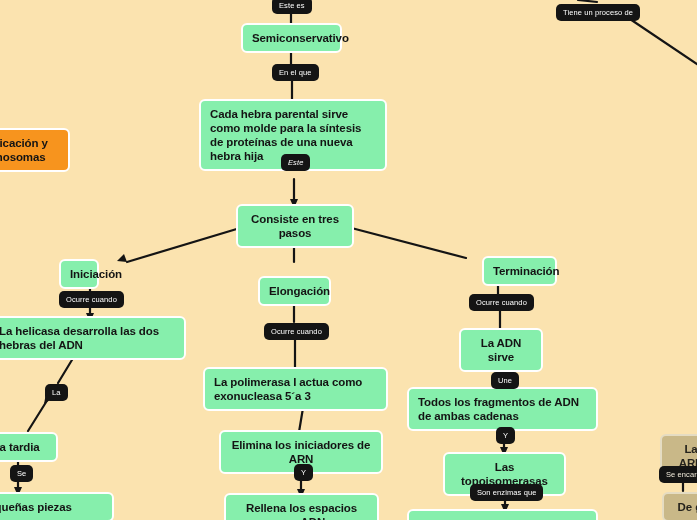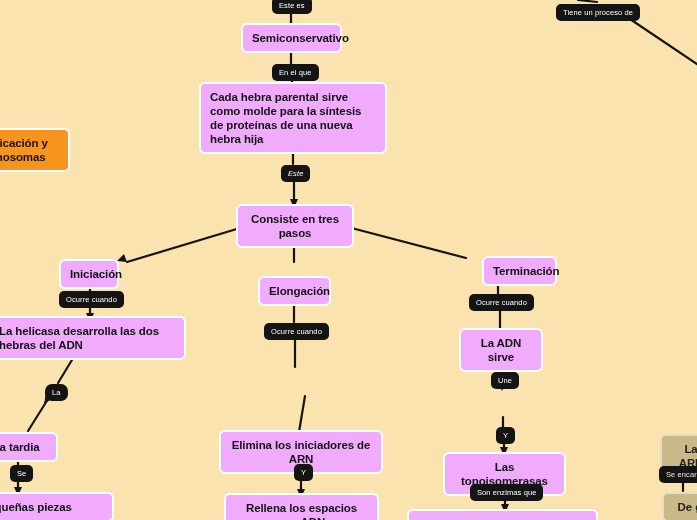--- a/index.html
+++ b/index.html
@@ -25,21 +25,21 @@
     position: absolute;
     left: 0;
     top: 0;
     width: 697px;
     height: 520px;
     pointer-events: none;
   }
   .node {
     position: absolute;
     box-sizing: border-box;
-    background: #f0abfc;
+    background: #86efac;
     border: 2px solid #ffffff;
     border-radius: 6px;
     color: #141414;
     font-weight: bold;
     font-size: 11.5px;
     line-height: 14px;
     padding: 6px 9px;
     letter-spacing: -0.1px;
     z-index: 3;
     box-shadow: 0 0 0 0 rgba(0,0,0,0);
@@ -157,69 +157,71 @@
       <polygon points="127,262 117,261 124,254"></polygon>
     </g>
   </svg>
 
   <div class="label" style="left:272px; top:-3px;">Este es</div>
 
   <div class="label" style="left:556px; top:4px;">Tiene un proceso de</div>
 
   <div class="label" style="left:272px; top:64px;">En el que</div>
 
-  <div class="label" style="left:281px; top:165px;font-style:italic;">Este</div>
+  <div class="label" style="left:281px; top:154px;font-style:italic;">Este</div>
 
   <div class="label" style="left:59px; top:291px;">Ocurre cuando</div>
 
   <div class="label" style="left:264px; top:323px;">Ocurre cuando</div>
 
   <div class="label" style="left:469px; top:294px;">Ocurre cuando</div>
 
-  <div class="label" style="left:45px; top:384px;border-radius:7px;">La</div>
+  <div class="label" style="left:45px; top:384px;">La</div>
 
   <div class="label" style="left:10px; top:465px;">Se</div>
 
   <div class="label" style="left:294px; top:464px;">Y</div>
 
   <div class="label" style="left:491px; top:360px;margin-top:12px;">Une</div>
 
   <div class="label" style="left:496px; top:427px;">Y</div>
 
   <div class="label" style="left:470px; top:484px;text-align:center;">Son enzimas que</div>
 
   <div class="label faded" style="left:659px; top:466px;">Se encarga</div>
 
   <div class="node center" style="left:241px; top:23px; width:101px;">Semiconservativo</div>
 
   <div class="node accent" style="left:-36px; top:128px; width:106px;">Replicación y cromosomas</div>
 
-  <div class="node" style="left:199px; top:82px; width:188px;">Cada hebra parental sirve como molde para la síntesis de proteínas de una nueva hebra hija</div>
+  <div class="node" style="left:199px; top:99px; width:188px;">Cada hebra parental sirve como molde para la síntesis de proteínas de una nueva hebra hija</div>
 
   <div class="node center" style="left:236px; top:204px; width:118px;">Consiste en tres pasos</div>
 
-  <div class="node center" style="left:59px; top:259px; width:60px;">Iniciación</div>
+  <div class="node center" style="left:59px; top:259px; width:40px;">Iniciación</div>
 
   <div class="node center" style="left:258px; top:276px; width:73px;">Elongación</div>
 
   <div class="node center" style="left:460px; top:256px; width:75px;margin-left:22px;">Terminación</div>
 
   <div class="node" style="left:-12px; top:316px; width:198px;">La helicasa desarrolla las dos hebras del ADN</div>
 
   <div class="node" style="left:-36px; top:432px; width:94px;">hebra tardia</div>
 
   <div class="node" style="left:-46px; top:492px; width:160px;">de pequeñas piezas</div>
 
+  <div class="node" style="left:203px; top:367px; width:185px;">La polimerasa I actua como exonucleasa 5´a 3</div>
 
   <div class="node center" style="left:219px; top:430px; width:164px;">Elimina los iniciadores de ARN</div>
 
   <div class="node center" style="left:224px; top:493px; width:155px;">Rellena los espacios con ADN</div>
 
   <div class="node center" style="left:459px; top:328px; width:84px;">La ADN sirve</div>
 
+  <div class="node" style="left:407px; top:387px; width:191px;">Todos los fragmentos de ADN de ambas cadenas</div>
 
   <div class="node center" style="left:443px; top:452px; width:123px;">Las topoisomerasas</div>
 
   <div class="node" style="left:407px; top:509px; width:191px;">Se encargan de catalizar la rotura</div>
 
   <div class="node faded center" style="left:660px; top:434px; width:62px;">La ARN</div>
 
   <div class="node faded center" style="left:662px; top:492px; width:62px;">De ge</div>
 
 </div>

